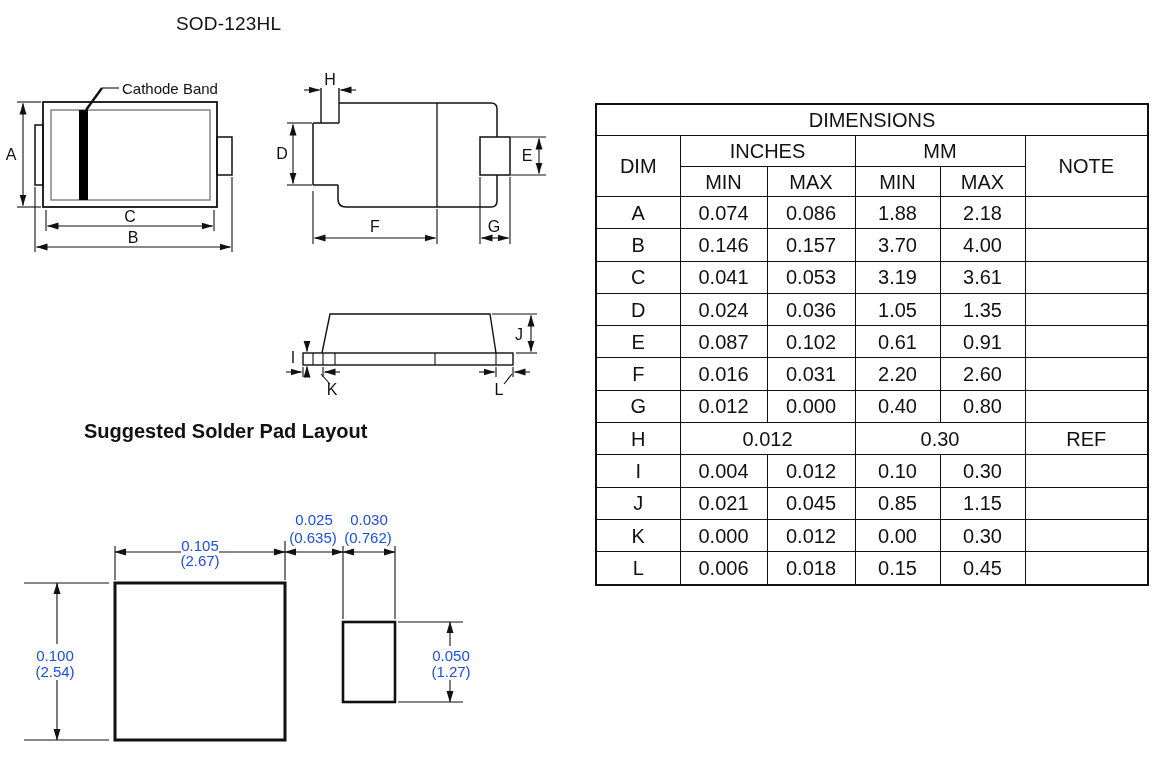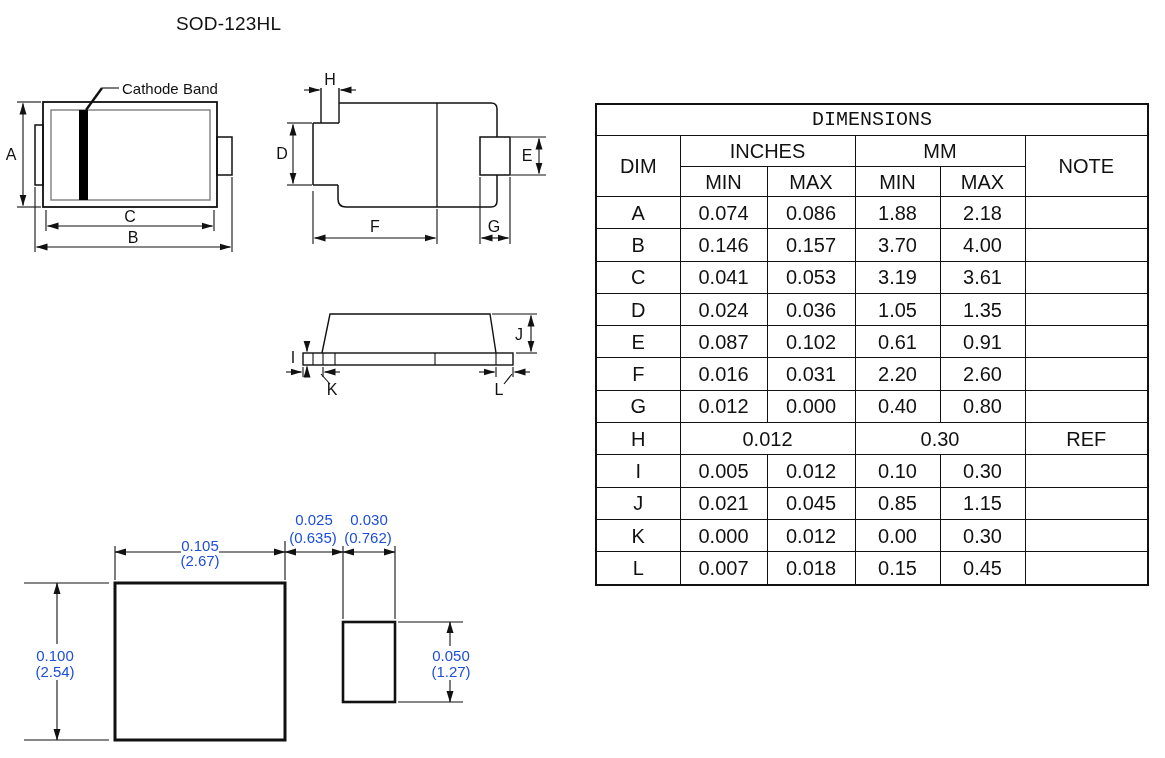--- a/index.html
+++ b/index.html
@@ -10,21 +10,21 @@
   .dimtxt{position:absolute;transform:translate(-50%,-50%);font-size:15px;color:#1d4ed8;white-space:nowrap;}
   .annot{position:absolute;font-size:15px;color:#111;white-space:nowrap;}
   #page-title{position:absolute;left:176px;top:13px;font-size:19px;font-weight:400;letter-spacing:.2px;}
   #pad-heading{position:absolute;left:84px;top:420px;font-size:20px;font-weight:700;}
   
   #dim-table-wrap{position:absolute;left:595px;top:103px;}
   table.dims{border-collapse:collapse;table-layout:fixed;width:552px;}
   table.dims td{border:1.5px solid #111;text-align:center;vertical-align:middle;
                 font-size:20px;color:#111;padding:0;line-height:1.1;}
   table.dims{border:2px solid #111;}
-  tr.hrow1 td{height:30px;font-family:Liberation Mono, monospace;}
+  tr.hrow1 td{height:30px;}
   tr.hrow2 td{height:30px;}
   tr.hrow3 td{height:29px;margin-top:46px;}
   tr.drow td{height:31.3px;}
 </style>
 </head>
 <body>
 
 <div id="page">
 
   <svg id="linework" width="1165" height="758" viewBox="0 0 1165 758">
@@ -160,20 +160,21 @@
   <div class="lbl" style="left:527px;top:156px">E</div>
   <div class="lbl" style="left:375px;top:227px">F</div>
   <div class="lbl" style="left:494px;top:227px">G</div>
   <div class="lbl" style="left:330px;top:80px">H</div>
 
   <div class="lbl" style="left:293px;top:358px">I</div>
   <div class="lbl" style="left:519px;top:335px">J</div>
   <div class="lbl" style="left:332px;top:390px">K</div>
   <div class="lbl" style="left:499px;top:390px">L</div>
 
+  <div id="pad-heading">Suggested Solder Pad Layout</div>
 
   <div class="dimtxt" style="left:200px;top:545px">0.105</div>
   <div class="dimtxt" style="left:200px;top:560px">(2.67)</div>
   <div class="dimtxt" style="left:314px;top:519px">0.025</div>
   <div class="dimtxt" style="left:313px;top:537px">(0.635)</div>
   <div class="dimtxt" style="left:369px;top:519px">0.030</div>
   <div class="dimtxt" style="left:368px;top:537px">(0.762)</div>
   <div class="dimtxt" style="left:55px;top:655px">0.100</div>
   <div class="dimtxt" style="left:55px;top:671px">(2.54)</div>
   <div class="dimtxt" style="left:451px;top:655px">0.050</div>
@@ -262,21 +263,21 @@
             <td></td>
           </tr>
           <tr class="drow">
             <td>H</td>
             <td colspan="2">0.012</td>
             <td colspan="2">0.30</td>
             <td>REF</td>
           </tr>
           <tr class="drow">
             <td>I</td>
-            <td>0.005</td>
+            <td>0.004</td>
             <td>0.012</td>
             <td>0.10</td>
             <td>0.30</td>
             <td></td>
           </tr>
           <tr class="drow">
             <td>J</td>
             <td>0.021</td>
             <td>0.045</td>
             <td>0.85</td>
@@ -286,21 +287,21 @@
           <tr class="drow">
             <td>K</td>
             <td>0.000</td>
             <td>0.012</td>
             <td>0.00</td>
             <td>0.30</td>
             <td></td>
           </tr>
           <tr class="drow">
             <td>L</td>
-            <td>0.007</td>
+            <td>0.006</td>
             <td>0.018</td>
             <td>0.15</td>
             <td>0.45</td>
             <td></td>
           </tr>
         </tbody>
     </table>
   </div>
 
 </div>

